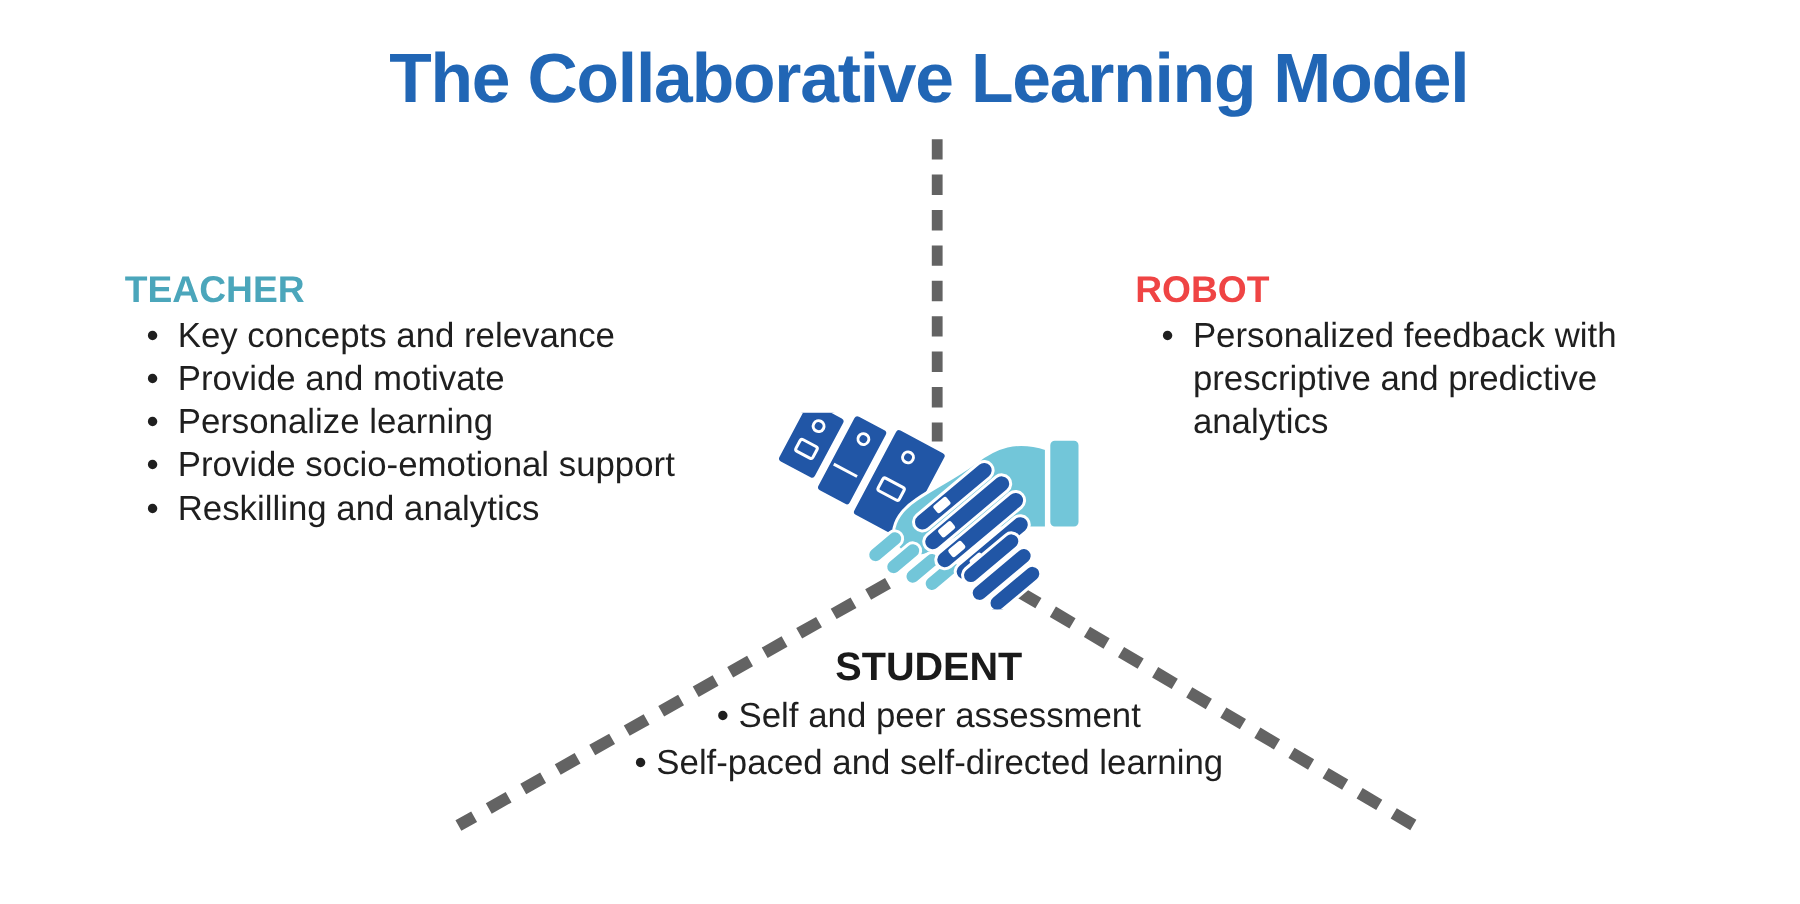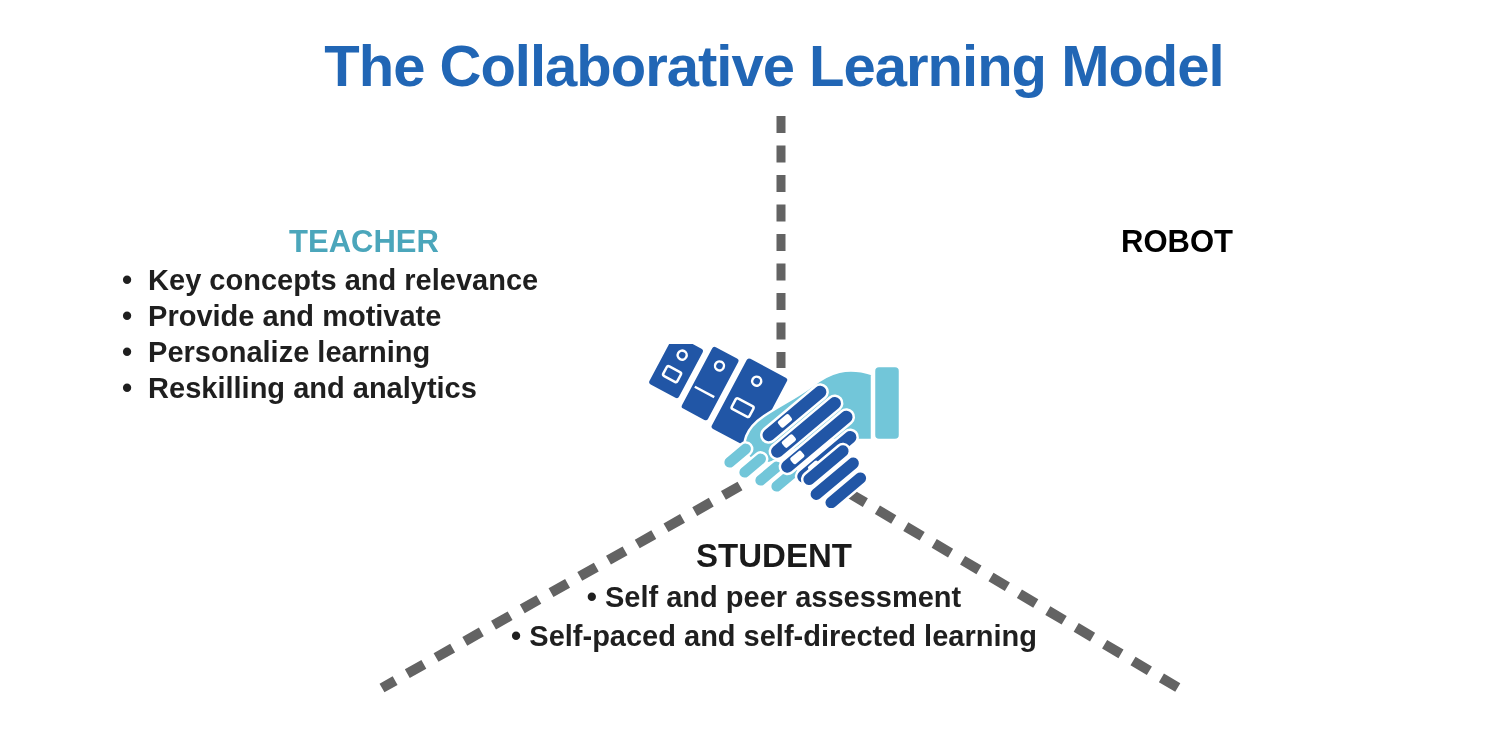--- a/index.html
+++ b/index.html
@@ -6,26 +6,26 @@
   .canvas{
     position:relative;width:1500px;height:753px;background:#ffffff;overflow:hidden;
     font-family:"Liberation Sans",sans-serif;color:#1f1f1f;margin-left:24px;
   }
   .title{
     position:absolute;top:34px;left:0;right:0;text-align:center;
     font-size:58px;font-weight:bold;letter-spacing:-1px;line-height:1.1;
   }
   .connectors{position:absolute;left:0;top:0;width:1500px;height:753px;}
   .section{position:absolute;}
-  .sec-header{font-weight:bold;font-size:31px;line-height:36px;text-align:center;margin-bottom:2px;}
+  .sec-header{font-weight:bold;font-size:31px;line-height:36px;margin-bottom:2px;}
   .teacher{left:98px;top:224px;width:520px;}
   .teacher .sec-header{transform:translateX(-18px);}
   .robot{left:944px;top:224px;width:462px;}
   .robot .sec-header{transform:translateX(-22px);}
-  .bullets{font-size:29px;line-height:36px;font-weight:bold;}
+  .bullets{font-size:29px;line-height:36px;}
   .hang .b-item{padding-left:0.9em;text-indent:-0.9em;}
   .hang .bullet{display:inline-block;width:0.9em;text-indent:0;}
   .student{left:0;right:0;top:536px;text-align:center;}
   .student .sec-header{font-size:33px;line-height:40px;margin-bottom:2px;}
   .student .bullets{font-size:29px;line-height:39px;}
   .handshake{position:absolute;left:618px;top:344px;width:300px;height:164px;}
 </style>
 </head>
 <body>
 
@@ -38,27 +38,29 @@
     <line class="dash" x1="716" y1="486" x2="358" y2="688" stroke-width="10" stroke-dasharray="19 14" stroke="#636363"></line>
     <line class="dash" x1="825" y1="493" x2="1158" y2="690" stroke-width="10" stroke-dasharray="19 14" stroke="#636363"></line>
   </svg>
 
   <div class="section teacher">
     <div class="sec-header" style="color: rgb(75, 166, 187);">TEACHER</div>
     <div class="bullets hang">
         <div class="b-item"><span class="bullet">•</span><span>Key concepts and relevance</span></div>
         <div class="b-item"><span class="bullet">•</span><span>Provide and motivate</span></div>
         <div class="b-item"><span class="bullet">•</span><span>Personalize learning</span></div>
+        <div class="b-item"><span class="bullet">•</span><span>Provide socio-emotional support</span></div>
         <div class="b-item"><span class="bullet">•</span><span>Reskilling and analytics</span></div>
       </div>
   </div>
 
   <div class="section robot">
-    <div class="sec-header" style="color: #000000;">ROBOT</div>
+    <div class="sec-header" style="color: #ef4444;">ROBOT</div>
     <div class="bullets hang">
+        <div class="b-item"><span class="bullet">•</span><span>Personalized feedback with prescriptive and predictive analytics</span></div>
       </div>
   </div>
 
   <div class="section student">
     <div class="sec-header" style="color: rgb(26, 26, 26);">STUDENT</div>
     <div class="bullets">
         <div class="b-item">• Self and peer assessment</div>
         <div class="b-item">• Self-paced and self-directed learning</div>
       </div>
   </div>

